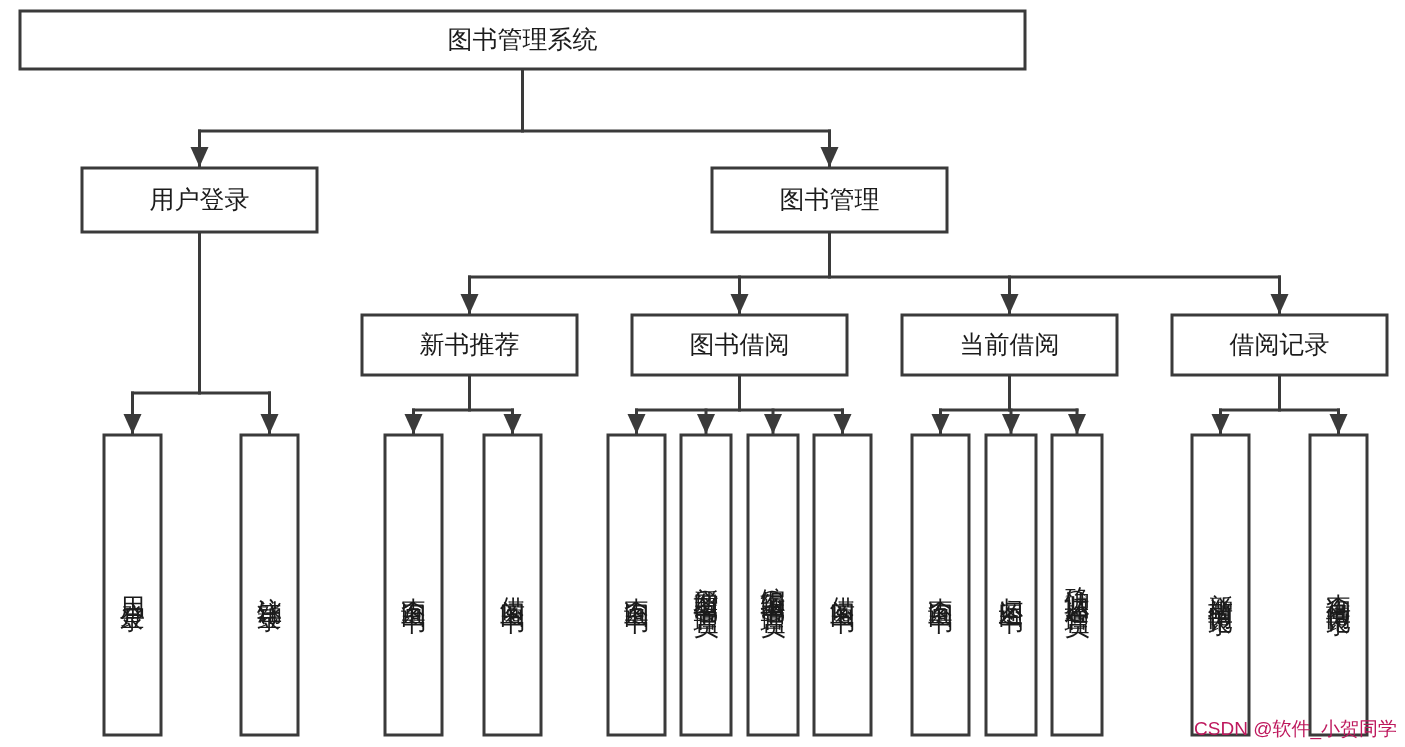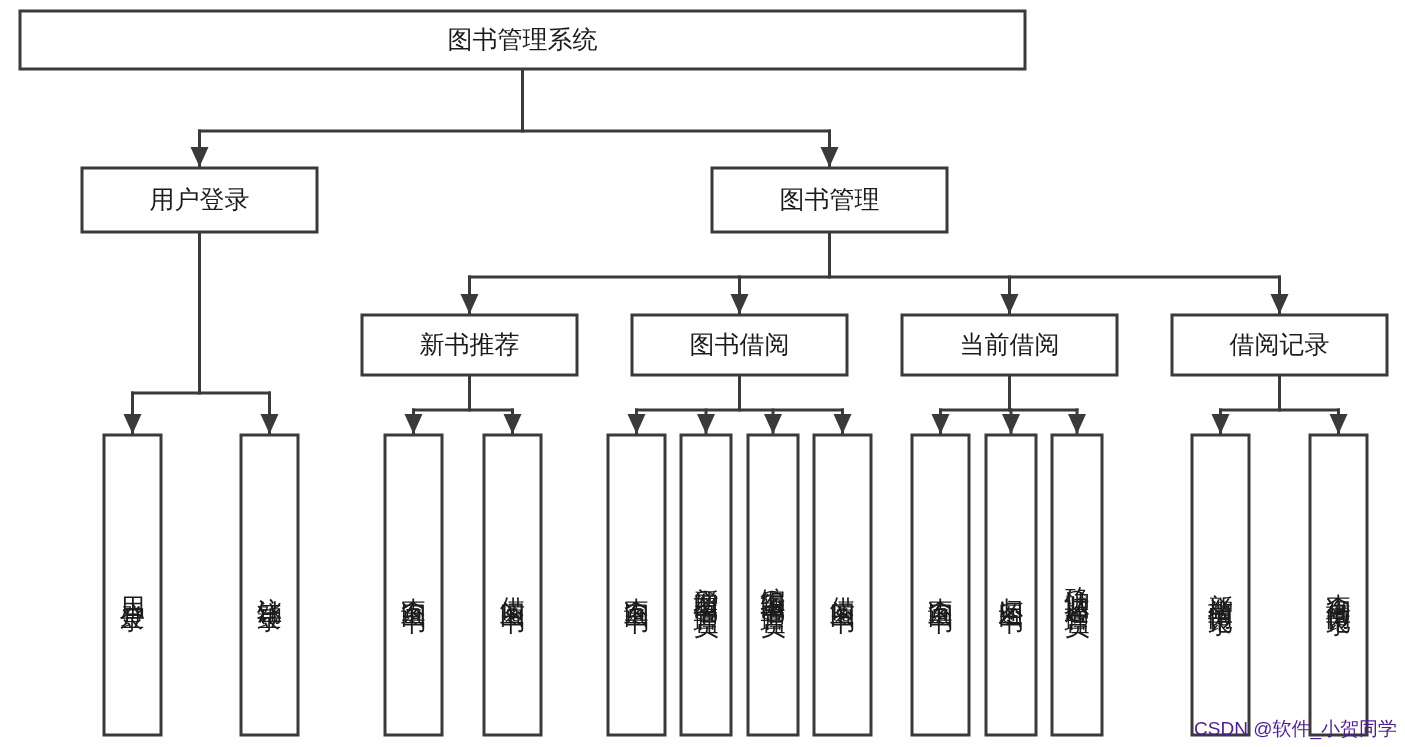--- a/index.html
+++ b/index.html
@@ -24,21 +24,21 @@
     font-family:"Liberation Sans","DejaVu Sans",sans-serif;
     font-size:25px;color:#1b1b1b;
     letter-spacing:4px;
     line-height:1;
     pointer-events:none;
     white-space:nowrap;
   }
   #watermark{
     position:absolute;right:8px;bottom:5px;
     font-family:"Liberation Sans","DejaVu Sans",sans-serif;
-    font-size:19px;color:#4c1d95;
+    font-size:19px;color:#be185d;
     white-space:nowrap;
   }
 </style>
 </head>
 <body>
 
 <svg id="diagram" viewBox="0 0 1405 747">
   <defs></defs>
   <g id="links-layer">
       <line x1="522.5" y1="69" x2="522.5" y2="131" class="link"></line>

